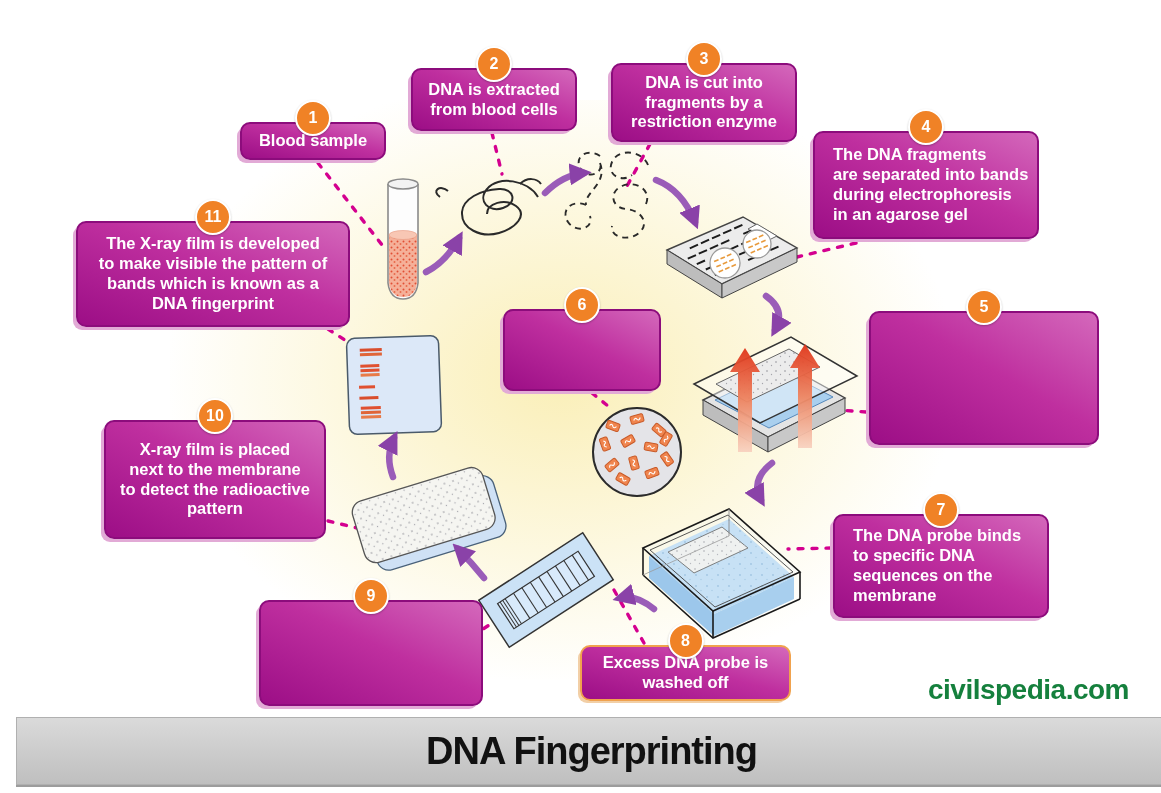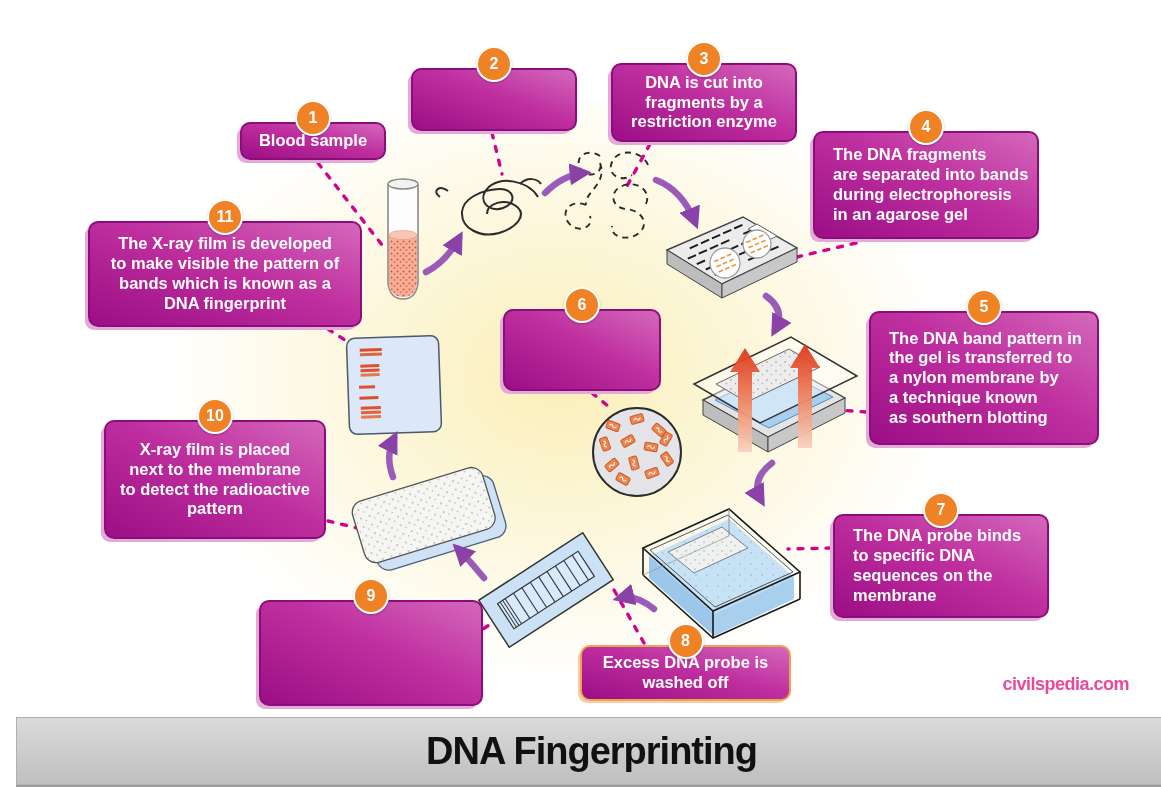--- a/index.html
+++ b/index.html
@@ -25,24 +25,24 @@
   .s2{left:411px;top:68px;width:166px;height:63px;}
   .s3{left:611px;top:63px;width:186px;height:79px;}
   .s4{left:813px;top:131px;width:226px;height:108px;}
   .s5{left:869px;top:311px;width:230px;height:134px;}
   .s6{left:503px;top:309px;width:158px;height:82px;}
   .s7{left:833px;top:514px;width:216px;height:104px;}
   .s8{left:580px;top:645px;width:211px;height:56px;
       border-color:var(--step8-border-orange,#f0a24e);box-shadow:-3px 3px 0 -1px #f2cfa6;}
   .s9{left:259px;top:600px;width:224px;height:106px;}
   .s10{left:104px;top:420px;width:222px;height:119px;}
-  .s11{left:76px;top:221px;width:274px;height:106px;margin-left:12px;}
+  .s11{left:76px;top:221px;width:274px;height:106px;}
   .s4,.s5,.s7{justify-content:flex-start;text-align:left;padding-left:18px;}
-  .watermark{position:absolute;right:32px;top:674px;font-size:18px;font-weight:bold;
-             color:#ec4899;letter-spacing:-.5px;}
+  .watermark{position:absolute;right:32px;top:674px;font-size:28px;font-weight:bold;
+             color:#15803d;letter-spacing:-.5px;}
   .title-bar{position:absolute;left:16px;top:717px;width:1149px;height:66px;
              background:linear-gradient(var(--bar-gray-light,#dadada), var(--bar-gray,#bfbfbf));
              border:1px solid #b0b0b0;box-shadow:0 2px 0 #9c9c9c;
              display:flex;align-items:center;justify-content:center;}
   .title-bar span{font-size:38px;font-weight:bold;color:var(--title-text,#111);letter-spacing:-1px;}
 </style>
 </head>
 <body>
 
 <div class="stage">
@@ -296,41 +296,38 @@
       <path d="M393,477 Q385,456 394,438" marker-end="url(#ah)"></path>
     </g>
   </svg>
 
   <div class="step s1">
     <span class="badge">1</span>
     <span class="step-text">Blood sample</span>
   </div>
   <div class="step s2">
     <span class="badge">2</span>
+    <span class="step-text">DNA is extracted
+from blood cells</span>
   </div>
   <div class="step s3">
     <span class="badge">3</span>
     <span class="step-text">DNA is cut into
 fragments by a
 restriction enzyme</span>
   </div>
   <div class="step s4">
     <span class="badge">4</span>
     <span class="step-text">The DNA fragments
 are separated into bands
 during electrophoresis
 in an agarose gel</span>
   </div>
   <div class="step s5">
     <span class="badge">5</span>
-    <span class="step-text">The DNA band pattern in
-the gel is transferred to
-a nylon membrane by
-a technique known
-as southern blotting</span>
   </div>
   <div class="step s6">
     <span class="badge">6</span>
   </div>
   <div class="step s7">
     <span class="badge">7</span>
     <span class="step-text">The DNA probe binds
 to specific DNA
 sequences on the
 membrane</span>

